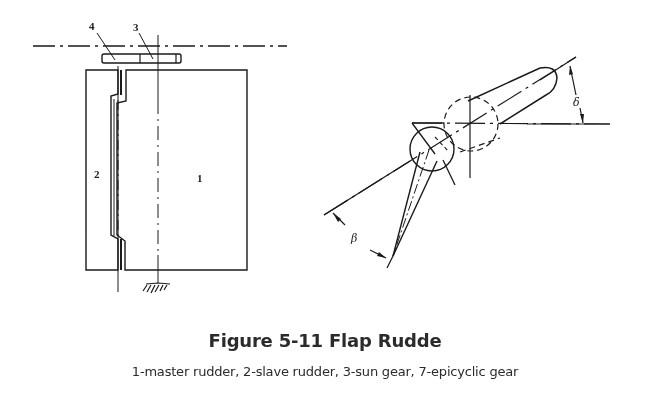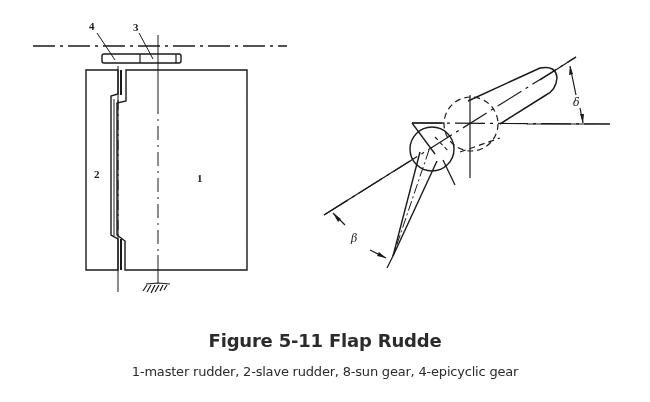--- a/index.html
+++ b/index.html
@@ -98,13 +98,13 @@
     <line x1="580" y1="108" x2="583" y2="123" stroke-width="1.2"></line>
     <polygon points="570,66 569,75 573,74" fill="#1a1a1a" stroke="none"></polygon>
     <polygon points="583,123 580,114 584,114" fill="#1a1a1a" stroke="none"></polygon>
   </g>
 
   <text class="greek" x="351" y="242">β</text>
   <text class="greek" x="573" y="106">δ</text>
 </svg>
 
 <div id="caption-title">Figure 5-11 Flap Rudde</div>
-<div id="caption-legend">1-master rudder, 2-slave rudder, 8-sun gear, 4-epicyclic gear</div>
+<div id="caption-legend">1-master rudder, 2-slave rudder, 3-sun gear, 7-epicyclic gear</div>
 
 </body></html>

